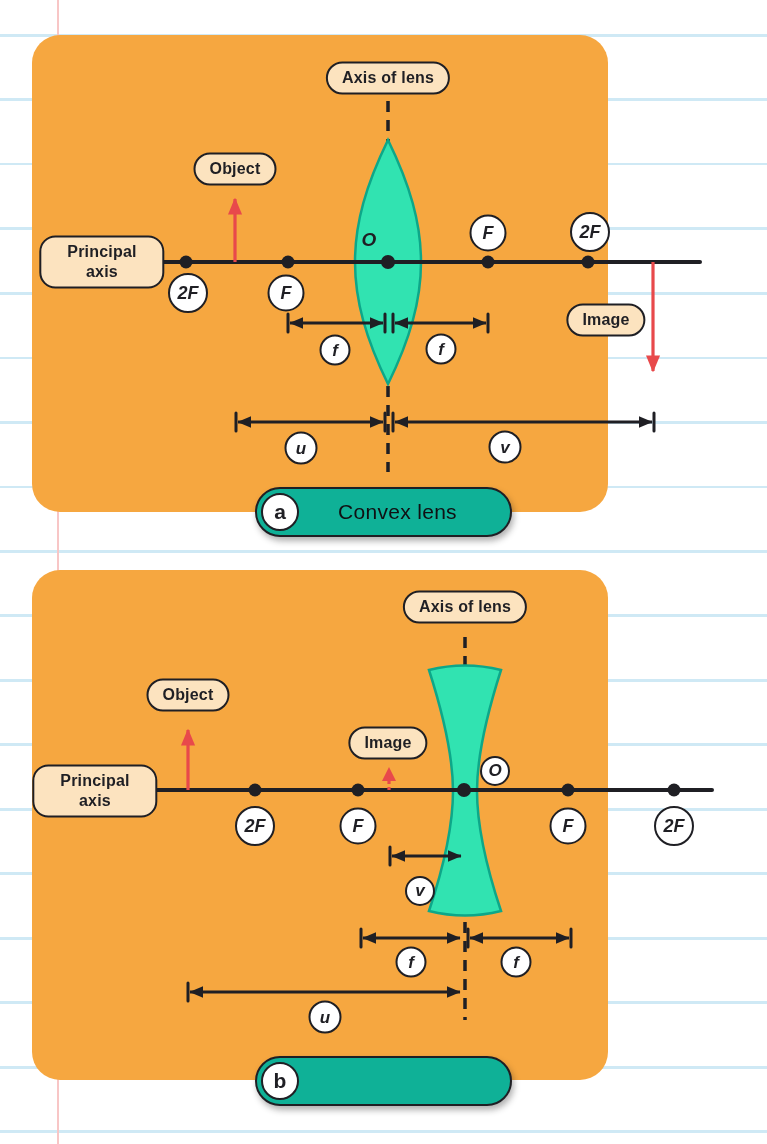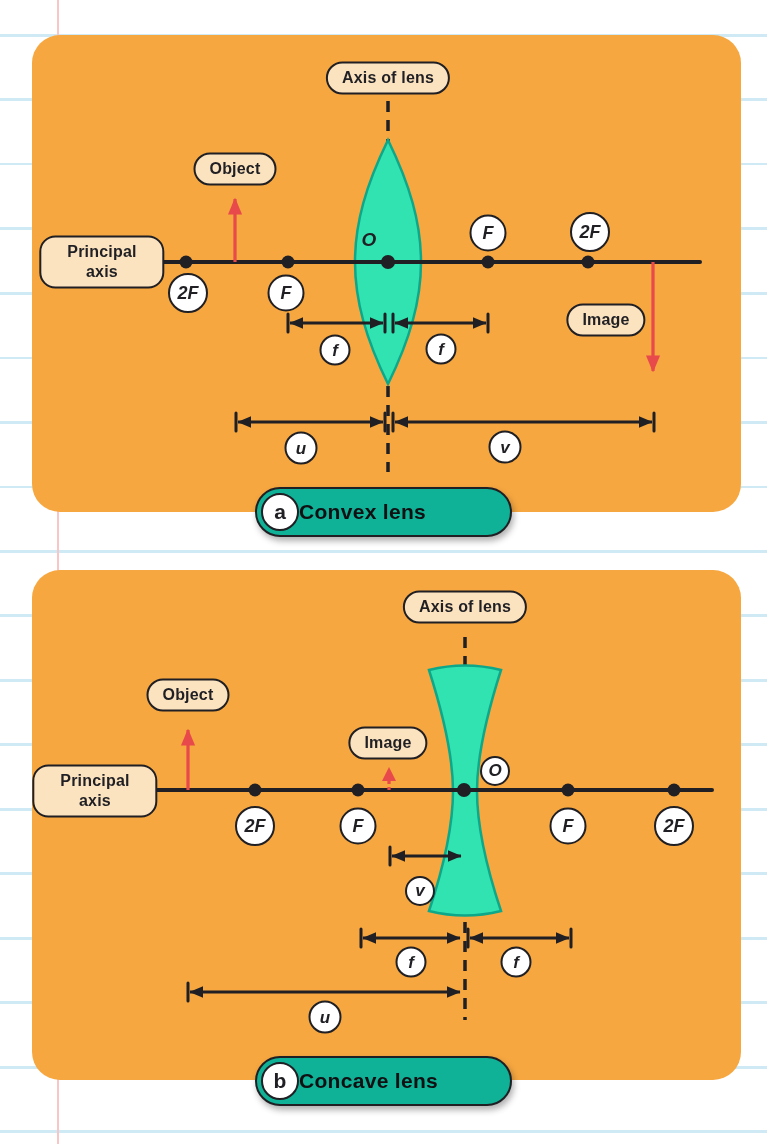--- a/index.html
+++ b/index.html
@@ -8,21 +8,21 @@
   .page {
     position:relative; width:767px; height:1144px; overflow:hidden;
     background-color:var(--page-bg,#ffffff);
     background-image:repeating-linear-gradient(to bottom,
       transparent 0px, transparent 34px,
       var(--rule-blue,#CFE9F5) 34px, var(--rule-blue,#CFE9F5) 36.5px,
       transparent 36.5px, transparent 64.5px);
   }
   .margin-line { position:absolute; left:57px; top:0; width:2px; height:100%;
     background:var(--margin-pink,#F8C6C6); }
-  .panel { position:absolute; left:32px; width:709px;
+  .panel { position:absolute; left:32px; width:576px;
     background:var(--panel-bg,#F6A740); border-radius:28px;text-decoration:underline; }
   #panelA { top:35px; height:477px; }
   #panelB { top:570px; height:510px; }
   .panel svg { position:absolute; left:0; top:0; }
 
   
   .ink { stroke:var(--ink,#1F1F24); fill:none; }
   .axis { stroke-width:4; stroke-linecap:round; }
   .dash { stroke-width:3.5; stroke-dasharray:11 8; }
   .dim  { stroke-width:3.2; }
@@ -50,21 +50,21 @@
   
   .badge { position:absolute; left:255px; width:257px; height:50px;
     background:var(--badge-bg,#0FB197); border:2.5px solid var(--ink,#1F1F24);
     border-radius:26px; display:flex; align-items:center;
     box-shadow:2px 4px 6px rgba(30,30,30,.35); }
   #badgeA { top:487px; } #badgeB { top:1056px; }
   .badge-circle { width:38px; height:38px; margin-left:4px; flex:0 0 auto;
     background:var(--circle-bg,#FFFFFF); border:2px solid var(--ink,#1F1F24);
     border-radius:50%; display:flex; align-items:center; justify-content:center;
     font-size:21px; font-weight:700; color:var(--ink,#1F1F24); }
-  .badge-label { flex:1; text-align:left; font-size:21px; font-weight:700;
+  .badge-label { flex:1; text-align:center; font-size:21px; font-weight:400;
     color:#101013; padding-right:14px; letter-spacing:.3px; }
 </style>
 </head>
 <body>
 
 <div class="page">
   <div class="margin-line"></div>
 
   <section class="panel" id="panelA">
     <svg width="705" height="477" viewBox="0 0 705 477">
@@ -189,15 +189,14 @@
     <div class="pcircle" style="left:484px; top:392px; width:31px; height:31px; font-size:17px;">f</div>
     <div class="pcircle" style="left:293px; top:447px; width:33px; height:33px; font-size:17px;">u</div>
   </section>
 
   <div class="badge" id="badgeA">
     <span class="badge-circle">a</span>
     <span class="badge-label">Convex lens</span>
   </div>
   <div class="badge" id="badgeB">
     <span class="badge-circle">b</span>
-    <span class="badge-label">Concave lens</span>
   </div>
 </div>
 
 </body></html>

